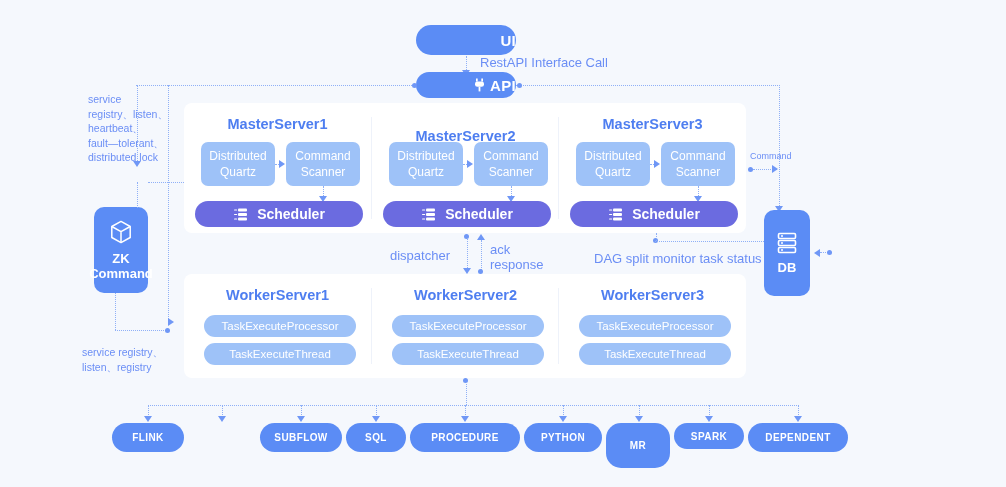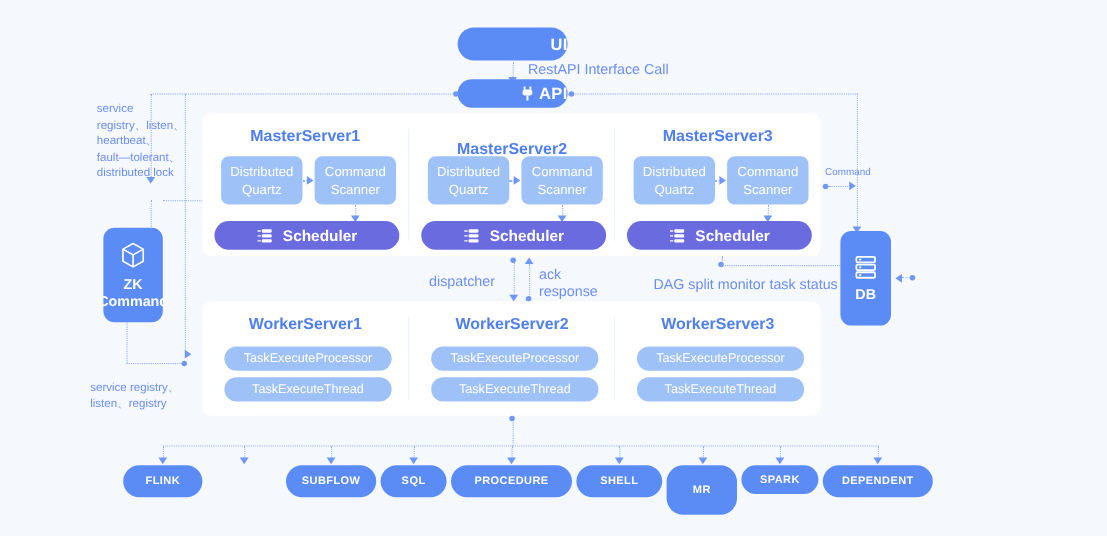--- a/index.html
+++ b/index.html
@@ -313,18 +313,18 @@
   <div class="arr-d" style="left:635px;top:416px;"></div>
   <div class="dv" style="left:708.5px;top:405px;height:14px;"></div>
   <div class="arr-d" style="left:705px;top:416px;"></div>
   <div class="dv" style="left:797.5px;top:405px;height:14px;"></div>
   <div class="arr-d" style="left:794px;top:416px;"></div>
 
   <div class="abs pill-task ctr" style="left:112px;top:423px;width:72px;height:29px;">FLINK</div>
   <div class="abs pill-task ctr" style="left:260px;top:423px;width:82px;height:29px;">SUBFLOW</div>
   <div class="abs pill-task ctr" style="left:346px;top:423px;width:60px;height:29px;">SQL</div>
   <div class="abs pill-task ctr" style="left:410px;top:423px;width:110px;height:29px;">PROCEDURE</div>
-  <div class="abs pill-task ctr" style="left:524px;top:423px;width:78px;height:29px;">SHELL</div>
+  <div class="abs pill-task ctr" style="left:524px;top:423px;width:78px;height:29px;">PYTHON</div>
   <div class="abs pill-task ctr" style="left:606px;top:423px;width:64px;height:45px;">MR</div>
   <div class="abs pill-task ctr" style="left:674px;top:423px;width:70px;height:26px;">SPARK</div>
   <div class="abs pill-task ctr" style="left:748px;top:423px;width:100px;height:29px;">DEPENDENT</div>
 
 </div>
 
 </body></html>

